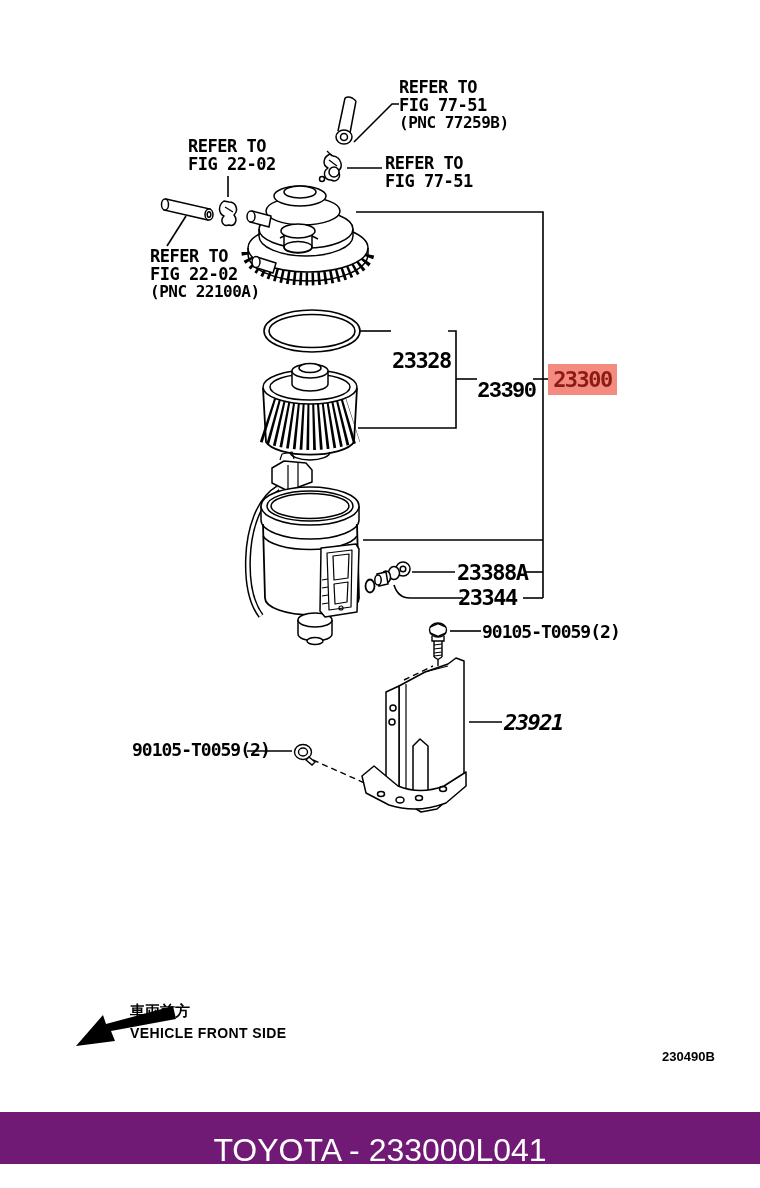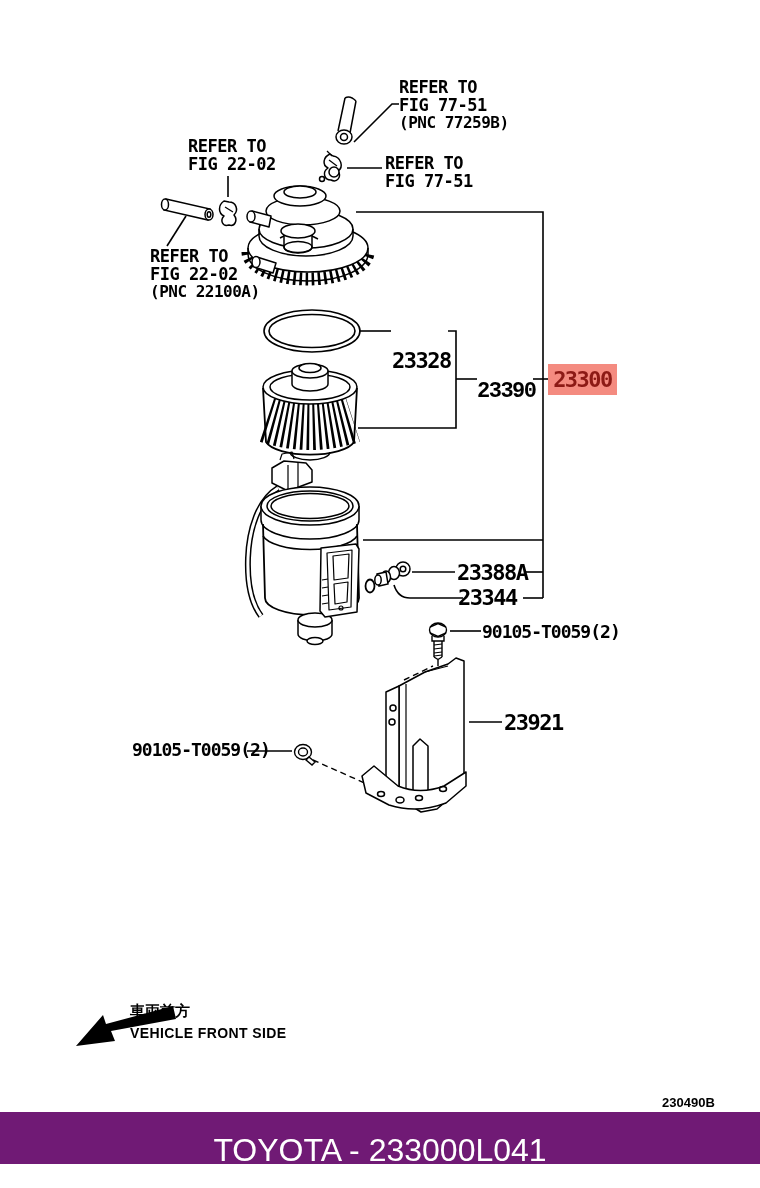--- a/index.html
+++ b/index.html
@@ -13,32 +13,32 @@
   #ref-7751-pnc{left:399px;top:79px;}
   #ref-7751{left:385px;top:155px;}
   #ref-2202{left:188px;top:138px;}
   #ref-2202-pnc{left:150px;top:248px;}
 
   .part{font:bold 22px/23px "DejaVu Sans Mono",monospace;letter-spacing:-1.5px;}
   #p23328{left:392px;top:320px;margin-top:29px;}
   #p23390{left:477px;top:380px;font-family:Liberation Mono, monospace;}
   #p23388a{left:457px;top:561px;}
   #p23344{left:458px;top:586px;}
-  #p23921{left:504px;top:711px;}
+  #p23921{left:504px;top:711px;font-style:italic;}
   .bolt-label{font:bold 18px/19px "DejaVu Sans Mono",monospace;letter-spacing:-1px;text-align:center;}
   #bolt-upper-label{left:482px;top:622px;}
   #bolt-lower-label{left:132px;top:740px;}
 
   #p23300-box{left:548px;top:364px;width:69px;height:31px;background:#f48b80;
               display:flex;align-items:center;justify-content:center;}
   #p23300-box span{font:bold 22px "DejaVu Sans Mono",monospace;letter-spacing:-1.5px;color:#8c1a15;}
 
   #front-jp{left:130px;top:1003px;font:bold 15px/16px "DejaVu Sans",sans-serif;text-align:right;}
   #front-en{left:130px;top:1026px;font:bold 14px/15px "Liberation Sans",sans-serif;letter-spacing:0.4px;}
-  #drawing-code{left:662px;top:1050px;font:bold 13px/14px "Liberation Sans",sans-serif;margin-top:46px;}
+  #drawing-code{left:662px;top:1050px;font:bold 13px/14px "Liberation Sans",sans-serif;}
 
   .footer-bar{position:absolute;left:0;top:1112px;width:760px;height:76px;background:#701a75;
               display:flex;align-items:center;justify-content:center;gap:42px;}
   .footer-bar span{font:32px "Liberation Sans",sans-serif;color:#ffffff;}
 </style>
 </head>
 <body>
 
 <div class="stage">
 

